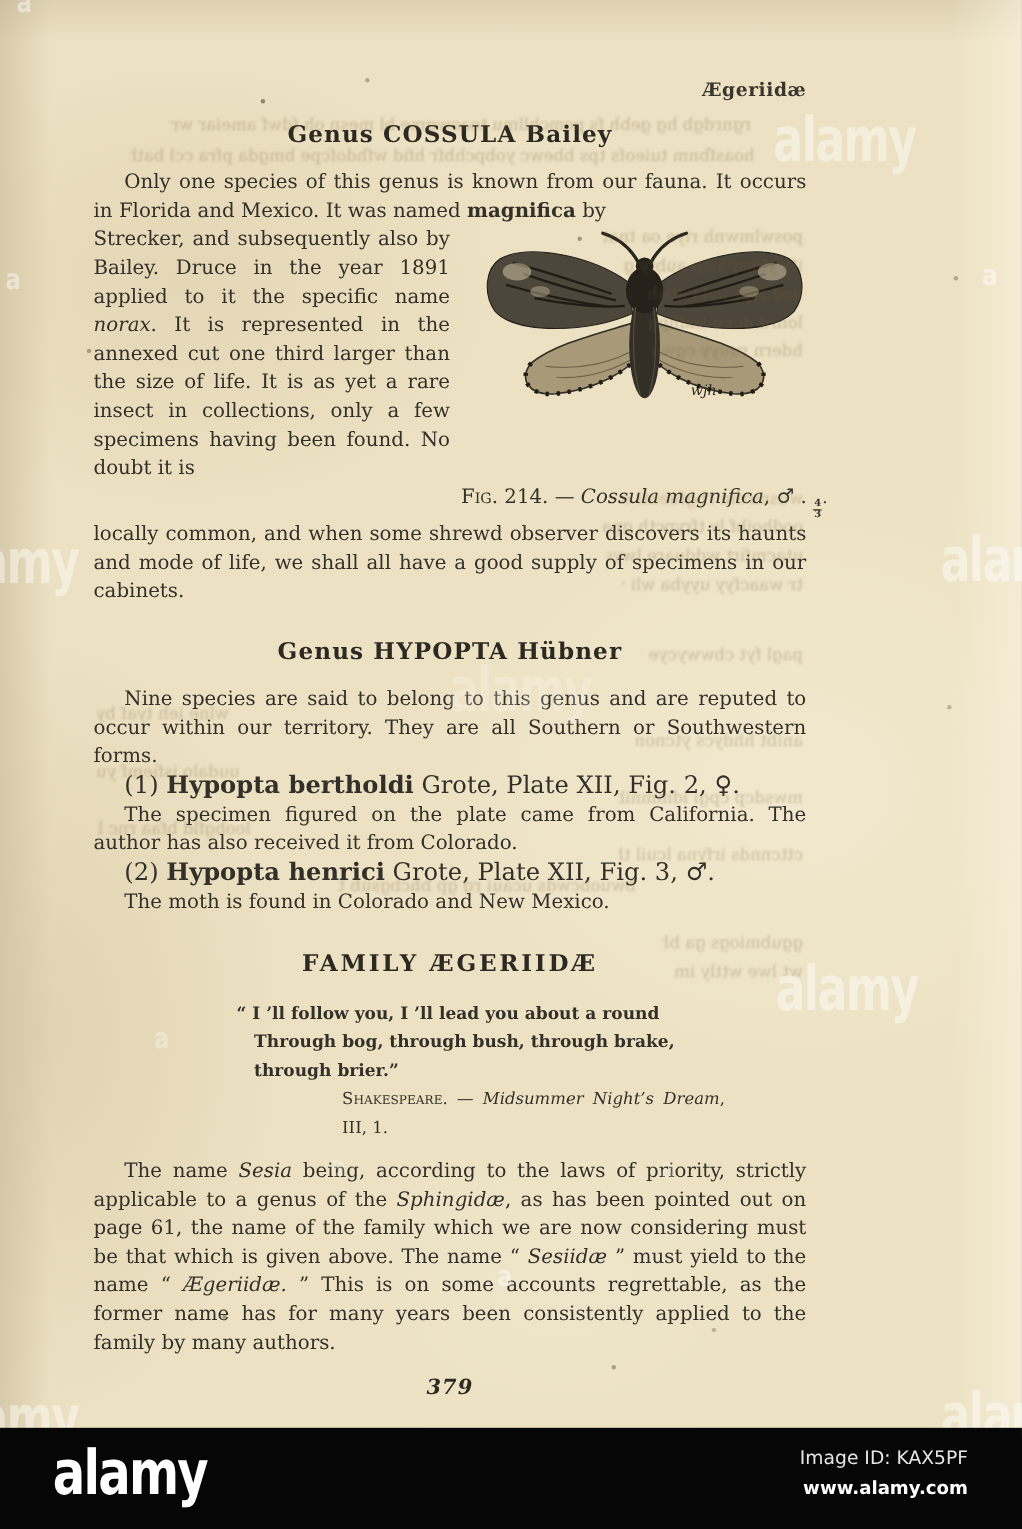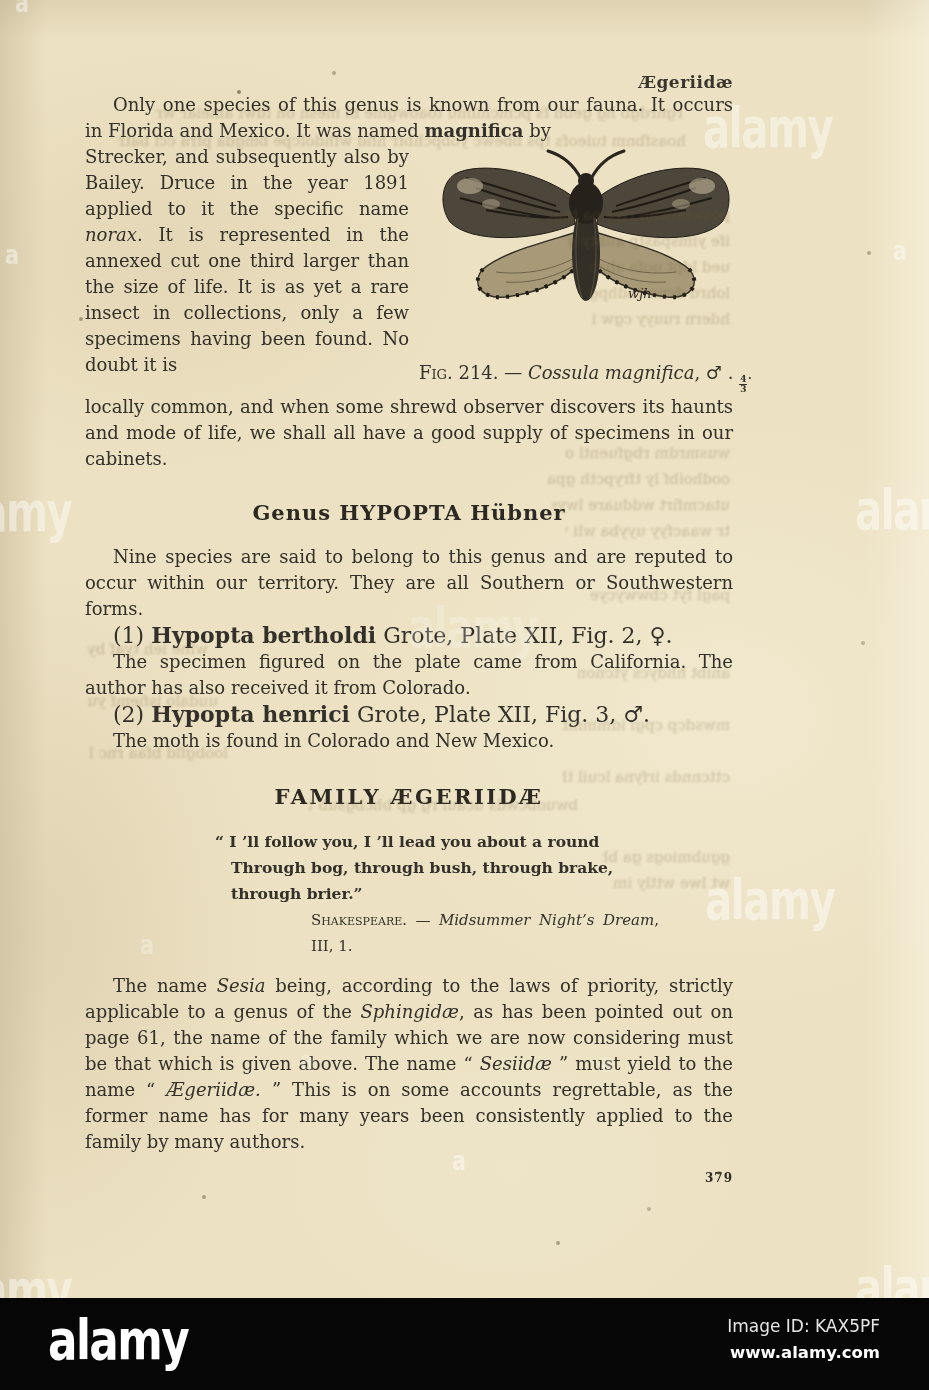--- a/index.html
+++ b/index.html
@@ -18,30 +18,30 @@
   }
   .content{position:absolute;left:85px;top:72px;width:648px;color:#33302a;}
   .running-head{text-align:right;font-weight:bold;font-size:17px;letter-spacing:.5px;color:#3a362e;}
   h1.genus{font-size:21px;font-weight:bold;text-align:center;letter-spacing:1px;margin:17px 0 19px;color:#2c2922;}
   h1.family{font-size:21px;font-weight:bold;text-align:center;letter-spacing:2.5px;margin:30px 0 8px;color:#2c2922;}
   p.body, .rich{font-size:18px;line-height:26px;text-align:justify;margin:0;}
   .indent{text-indent:28px;}
   .wrap-row{display:flex;gap:10px;align-items:flex-start;}
   .wrap-left{width:324px;flex:none;}
   .wrap-fig{flex:1;display:flex;flex-direction:column;align-items:center;padding-top:4px;gap:36px;}
-  .fig-caption{font-size:15px;margin-top:4px;color:#35322b;white-space:nowrap;}
+  .fig-caption{font-size:15px;margin-top:22px;color:#35322b;white-space:nowrap;}
   .frac{display:inline-flex;flex-direction:column;align-items:center;font-size:9px;line-height:9px;
         vertical-align:-3px;font-weight:bold;}
   .frac .top{border-bottom:1px solid currentColor;padding:0 1px;}
   .species-line{font-size:22px;line-height:26px;margin:0;text-indent:28px;}
   .quote{width:500px;margin:20px auto 0;font-size:15.5px;line-height:26px;}
   .quote .l1{font-weight:bold;padding-left:56px;}
   .quote .l2{font-weight:bold;padding-left:72px;}
   .quote .attr{padding-left:152px;font-size:15px;}
-  .pageno{text-align:right;font-size:12px;font-weight:bold;margin-top:16px;letter-spacing:1px;color:#2e2b24;}
+  .pageno{text-align:center;font-size:19px;font-weight:bold;margin-top:16px;letter-spacing:1px;color:#2e2b24;font-style:italic;}
   
   .ghost{position:absolute;z-index:2;font-size:15px;color:rgba(112,96,58,.30);
          filter:blur(1.1px);transform:scaleX(-1);white-space:nowrap;overflow:hidden;
          pointer-events:none;height:18px;}
   
   .wm{position:absolute;z-index:3;color:rgba(255,255,255,.45);
       font-family:"DejaVu Sans","Liberation Sans",sans-serif;font-weight:bold;
       font-size:56px;letter-spacing:-2px;transform:scaleX(.72);transform-origin:left top;
       pointer-events:none;line-height:1;}
   .wm.faint{color:rgba(255,255,255,.22);}
@@ -94,20 +94,21 @@
     <div class="ghost" style="left:308px;top:796px;width:270px">bwuobcwds ucaui rg gp bhcbgsub ttyuss fdm mnmifnc pmnlbmrcy ceahdfoae hpd ouchda</div>
     <div class="ghost" style="left:602px;top:848px;width:128px">ggubmiogs ga bhyrpbnm wuo imggehuw dtbi sethorp dclg thpryo lllo ofafrscdf eygi</div>
     <div class="ghost" style="left:612px;top:874px;width:118px">wt lwe wttly imfdpsdi rmh erbcst yf daft lyirbfsg nrlgwnec smiuuw uc</div>
 
     <div class="specks"></div>
 
     <div class="content">
 
       <div class="running-head">Ægeriidæ</div>
 
+      <h1 class="genus">Genus COSSULA Bailey</h1>
 
       <p class="body indent rich"><span>Only one species of this genus is known from our fauna.  It occurs in Florida and Mexico.   It was named </span><span style="font-weight: bold;">magnifica</span><span> by</span></p>
 
       <div class="wrap-row">
         <div class="wrap-left rich"><span>Strecker, and subsequently also by Bailey.  Druce in the year 1891 applied to it the specific name </span><span style="font-style: italic;">norax</span><span>.  It is represented in the annexed cut one third larger than the size of life.  It is as yet a rare insect in collections, only a few specimens having been found.  No doubt it is</span></div>
 
         <figure class="wrap-fig" style="margin:0">
           <svg width="300" height="172" viewBox="0 0 300 172" aria-hidden="true">
 
             <g>

